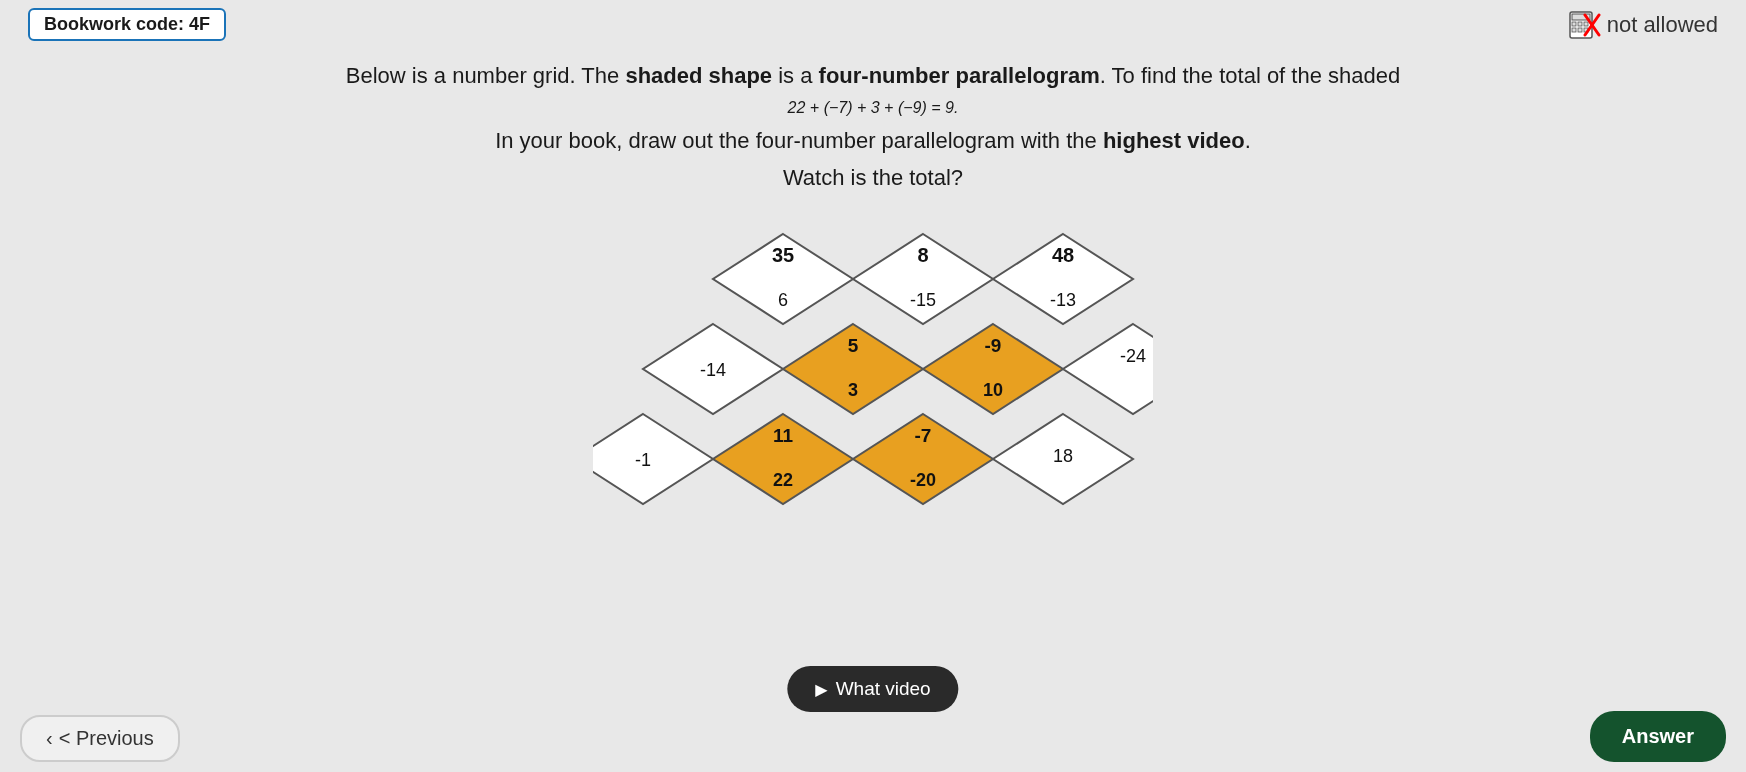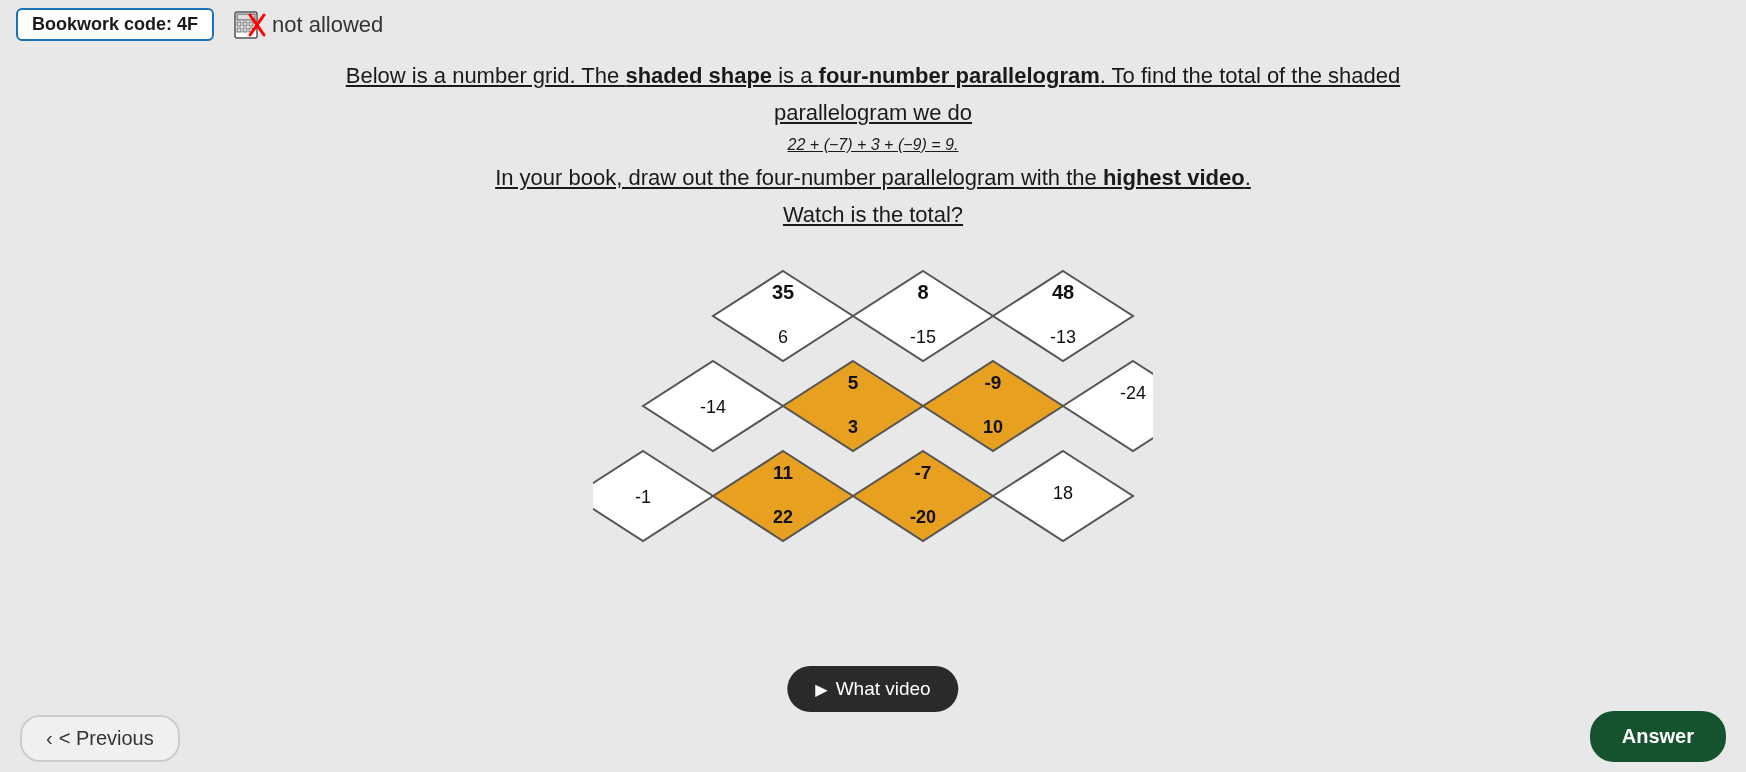--- a/index.html
+++ b/index.html
@@ -8,24 +8,23 @@
       background: #e8e8e8;
       width: 1746px;
       height: 772px;
       overflow: hidden;
       position: relative;
     }
 
     
     .header {
       display: flex;
-      justify-content: flex-start;
-      align-items: center;
-      padding: 8px 16px;
-      gap: 20px;
+      justify-content: space-between;
+      align-items: center;
+      padding: 8px 28px;
       position: relative;
     }
 
     .bookwork-code {
       border: 2px solid #1a73b8;
       border-radius: 6px;
       padding: 4px 14px;
       font-size: 18px;
       font-weight: bold;
       color: #1a1a1a;
@@ -44,21 +43,20 @@
     .main-content {
       text-align: center;
       padding: 10px 60px 0 60px;
       font-size: 22px;
       line-height: 1.5;
       color: #1a1a1a;
     }
 
     .main-content p {
       margin-bottom: 4px;
-      text-decoration: underline;
     }
 
     .bold { font-weight: bold; }
 
     .equation {
       font-size: 16px;
       font-style: italic;
       margin: 4px 0;
     }
 
@@ -150,21 +148,20 @@
       <line x1="30" y1="4" x2="16" y2="24" stroke="red" stroke-width="3" stroke-linecap="round"></line>
     </svg>
     <span>not allowed</span>
   </div>
 </div>
 
 <div class="main-content">
   <p>
     Below is a number grid. The <span class="bold">shaded shape</span> is a <span class="bold">four-number parallelogram</span>. To find the total of the shaded
   </p>
-  <p>parallelogram we do</p>
   <p class="equation">22 + (−7) + 3 + (−9) = 9.</p>
   <p>
     In your book, draw out the four-number parallelogram with the <span class="bold">highest video</span>.
   </p>
   <p>Watch is the total?</p>
 </div>
 
 <div class="grid-container">
   <svg class="grid-svg" width="560" height="340" viewBox="0 0 560 340">
 

